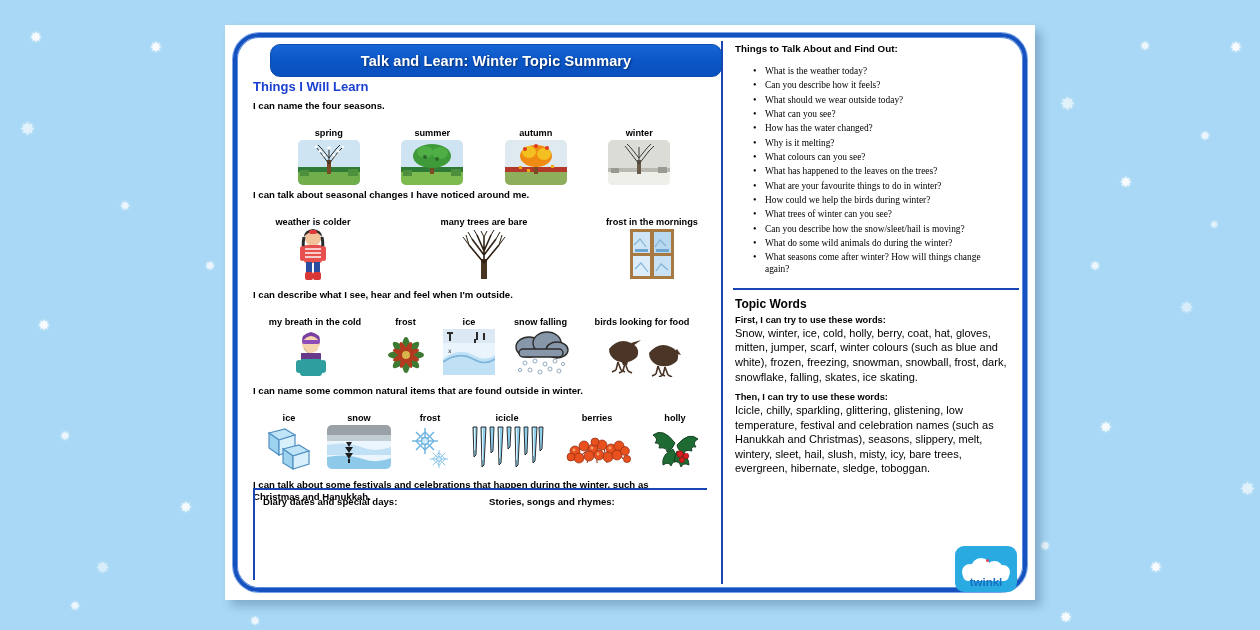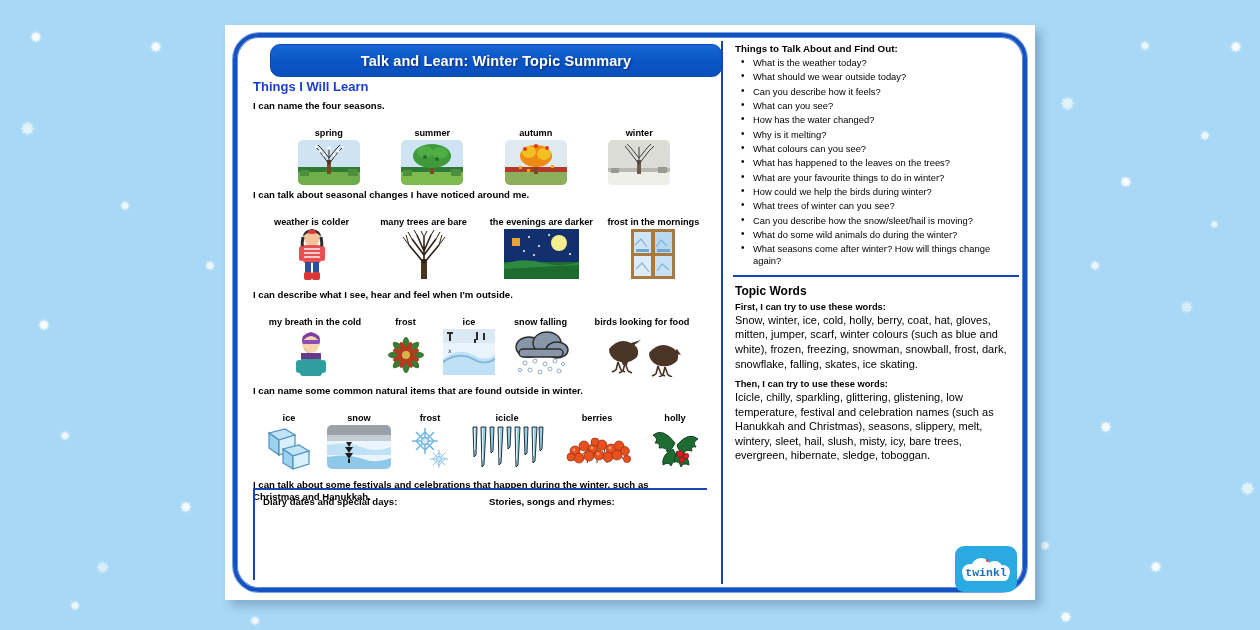--- a/index.html
+++ b/index.html
@@ -75,21 +75,21 @@
   
   #bottomboxes {
     position:absolute; left:12px; right:6px; bottom:4px; height:92px;
     display:flex; border-top:2px solid #1a45b5;
   }
   .bbox { flex:1; padding:6px 8px; font-size:9.6px; font-weight:bold; color:#000; }
   .bbox.second { border-left:2px solid #1a45b5; }
 
   
   .rc-head { font-size:9.8px; font-weight:bold; color:#000; margin:2px 0 3px 2px; }
-  ul.qlist { list-style:none; margin:0; padding:0 4px 0 6px; }
+  ul.qlist { list-style:none; margin:12px; padding:0 4px 0 6px;font-family:Liberation Serif, serif; }
   ul.qlist li {
     font-size:9.4px; color:#000; line-height:1.25; margin-bottom:2.6px;
     padding-left:14px; position:relative;
   }
   ul.qlist li::before {
     content:"•"; position:absolute; left:2px; top:-1px; font-size:10px;
   }
   #rc-divider { border-top:2px solid #1a45b5; margin:8px 0 0 0; }
   h3.tw { color:#000000; font-size:12px; font-weight:bold; margin:7px 0 4px 2px; }
   .tw-lead { font-size:9.3px; font-weight:bold; color:#000; margin:0 0 1px 2px; }
@@ -98,23 +98,23 @@
   
   #twinkl {
     position:absolute; right:18px; bottom:8px; width:62px; height:46px;
     background:#29abe2; border-radius:9px;
     display:flex; align-items:center; justify-content:center;
     z-index:7;
   }
   #twinkl .cloud { position:relative; width:52px; height:26px; }
   #twinkl .cloud .b { position:absolute; background:#fff; border-radius:50%; }
   #twinkl .word {
-    position:absolute; left:0; right:0; top:10px; text-align:center;
+    position:absolute; left:0; right:0; top:20px; text-align:center;
     font-size:11.5px; font-weight:bold; color:#1a6fc4; z-index:3;
-    font-family:Liberation Mono, monospace;
+    font-family:Liberation Sans, sans-serif;
   }
   #twinkl .dot { position:absolute; width:3px; height:3px; background:#e8425a; border-radius:50%; top:3px; left:26px; z-index:4; }
 </style>
 </head>
 <body>
 
 <div id="snow">
     <div class="flake" style="left: 20px; top: 120px; font-size: 18px; opacity: 0.67;">✸</div>
     <div class="flake" style="left: 38px; top: 318px; font-size: 14px; opacity: 0.91;">✸</div>
     <div class="flake" style="left: 96px; top: 560px; font-size: 16px; opacity: 0.55;">✸</div>
@@ -275,38 +275,20 @@
               <rect x="28" y="30" width="6" height="20" fill="#4a3520"></rect>
               <g stroke="#2e2114" stroke-width="1.6" fill="none">
                 <path d="M31 34 L16 16 M31 34 L46 16 M31 32 L31 8 M31 26 L19 10 M31 26 L43 10 M31 22 L24 6 M31 22 L38 6"></path>
               </g>
               <g stroke="#2e2114" stroke-width="1" fill="none">
                 <path d="M16 16 L10 8 M16 16 L13 6 M46 16 L52 8 M46 16 L49 6 M19 10 L15 3 M43 10 L47 3 M24 6 L21 1 M38 6 L41 1 M31 8 L28 2 M31 8 L34 2"></path>
               </g>
             </svg>
           </div>
 
-          <div class="pic" style="width:124px">
-            <div class="cap">the evenings are darker</div>
-            <svg class="art" width="75" height="50" viewBox="0 0 75 50">
-              <rect width="75" height="50" fill="#13306e"></rect>
-              <rect y="33" width="75" height="17" fill="#1d6b2f"></rect>
-              <path d="M0 35 Q20 28 40 34 Q58 39 75 33 L75 36 L0 40Z" fill="#2e8a3e"></path>
-              <circle cx="55" cy="14" r="8" fill="#f3ef8e"></circle>
-              <rect x="8" y="9" width="8" height="8" fill="#e8a23a"></rect>
-              <g fill="#ffffff">
-                  <circle cx="25" cy="8" r="1"></circle>
-                  <circle cx="35" cy="17" r="1"></circle>
-                  <circle cx="20" cy="22" r="1"></circle>
-                  <circle cx="45" cy="6" r="1"></circle>
-                  <circle cx="66" cy="25" r="1"></circle>
-                  <circle cx="30" cy="26" r="1"></circle>
-                </g>
-            </svg>
-          </div>
 
           <div class="pic" style="width:106px">
             <div class="cap">frost in the mornings</div>
             <svg class="art" width="44" height="50" viewBox="0 0 44 50">
               <rect width="44" height="50" fill="#a87a42"></rect>
               <rect x="3" y="3" width="17" height="21" fill="#cfe4f4"></rect>
               <rect x="24" y="3" width="17" height="21" fill="#b8d8ef"></rect>
               <rect x="3" y="27" width="17" height="20" fill="#dcecf8"></rect>
               <rect x="24" y="27" width="17" height="20" fill="#c9e2f3"></rect>
               <g stroke="#7fb3d8" stroke-width="1.2" fill="none">
@@ -579,22 +561,22 @@
         <div class="bbox">
           <span>Stories, songs and rhymes:</span>
         </div>
       </div>
     </div>
 
     <div id="rightcol">
       <div class="rc-head">Things to Talk About and Find Out:</div>
       <ul class="qlist">
         <li>What is the weather today?</li>
+        <li>Can you describe how it feels?</li>
         <li>What should we wear outside today?</li>
-        <li>Can you describe how it feels?</li>
         <li>What can you see?</li>
         <li>How has the water changed?</li>
         <li>Why is it melting?</li>
         <li>What colours can you see?</li>
         <li>What has happened to the leaves on the trees?</li>
         <li>What are your favourite things to do in winter?</li>
         <li>How could we help the birds during winter?</li>
         <li>What trees of winter can you see?</li>
         <li>Can you describe how the snow/sleet/hail is moving?</li>
         <li>What do some wild animals do during the winter?</li>

